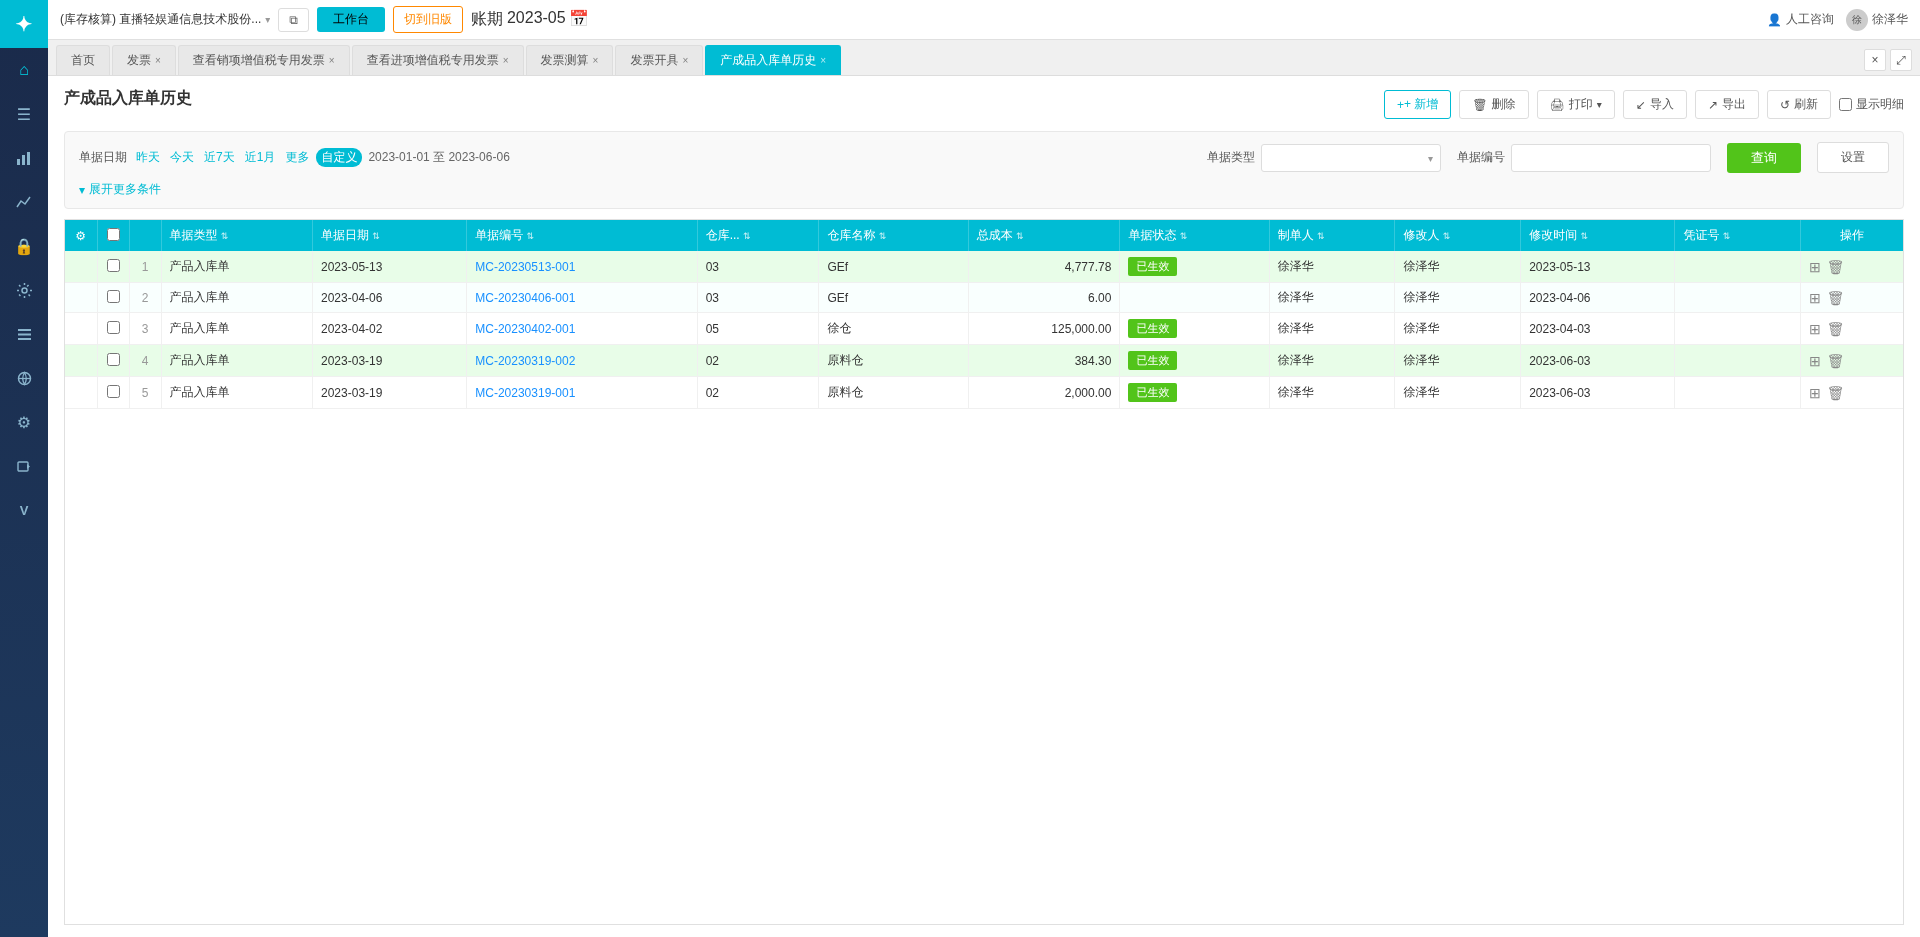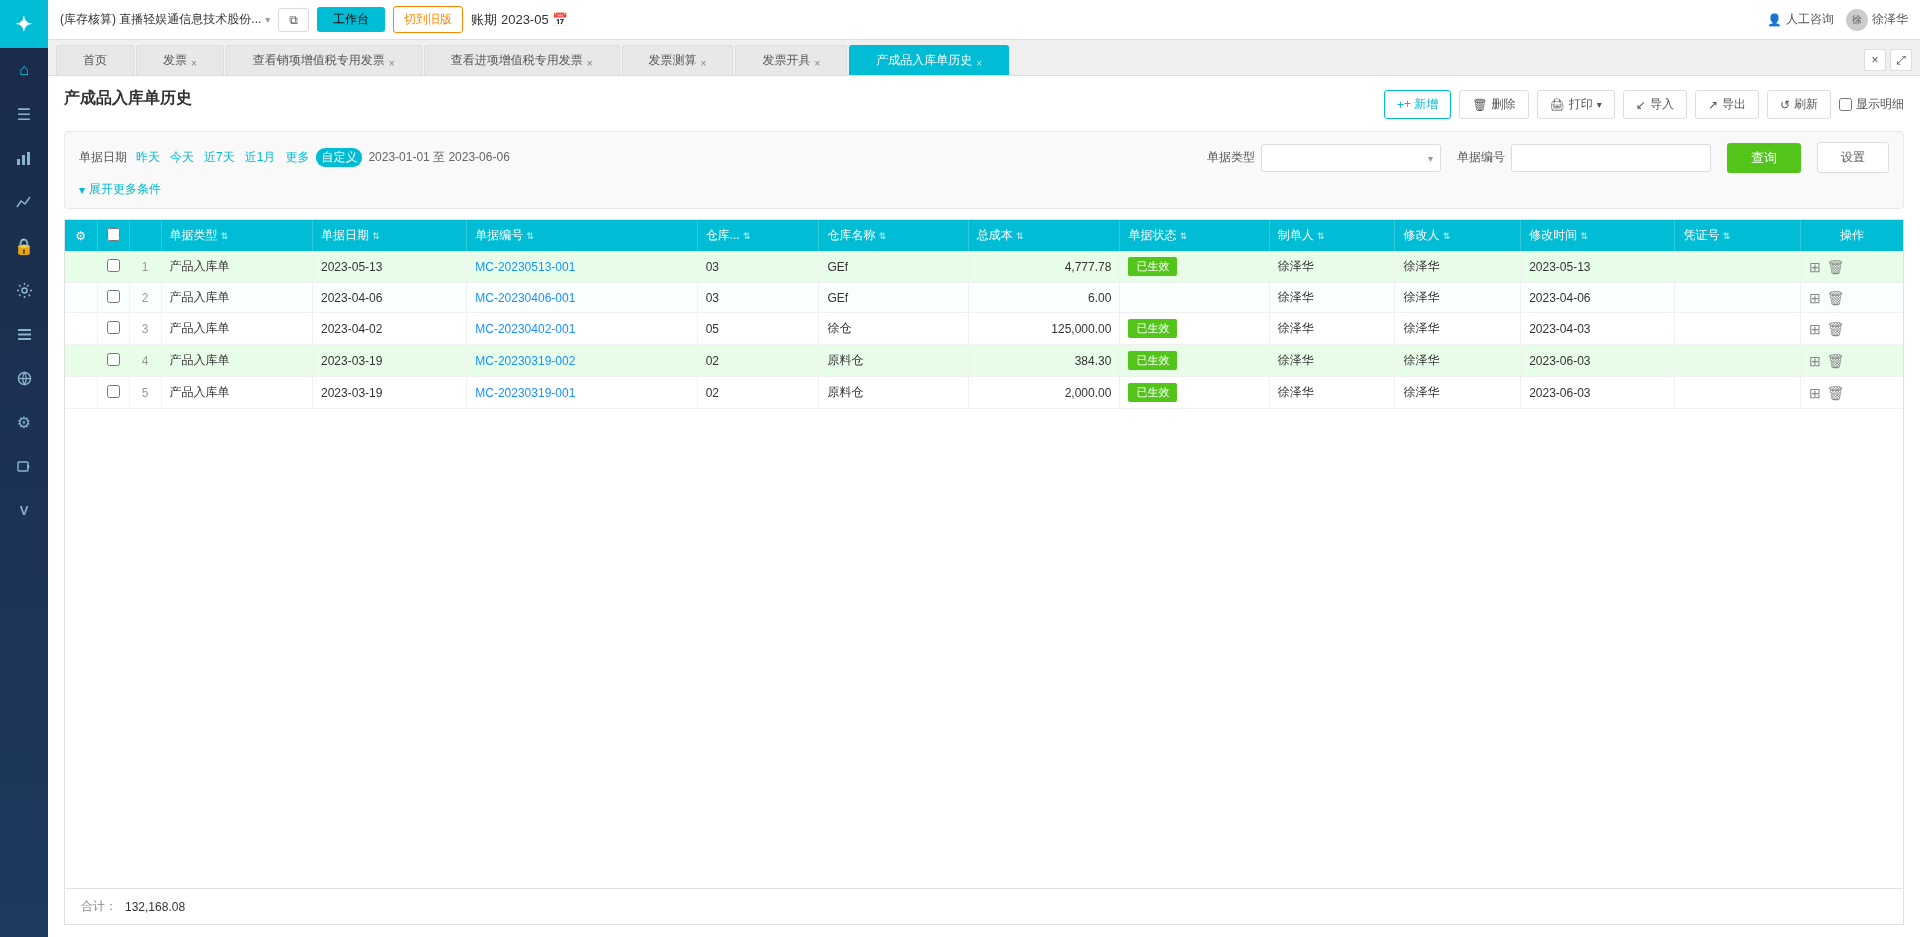--- a/index.html
+++ b/index.html
@@ -81,23 +81,22 @@
       padding: 4px 16px;
       border: none;
       border-radius: 3px;
       background: #00bcd4;
       color: #000000;
       cursor: pointer;
       font-size: 12px;
     }
     .topbar-period {
       display: flex;
-      align-items: center;
-      gap: 4px;
-      font-size: 13px;
+      gap: 4px;
+      font-size: 16px;
       color: #333;
     }
     .topbar-right {
       margin-left: auto;
       display: flex;
       align-items: center;
       gap: 12px;
       font-size: 12px;
       color: #555;
     }
@@ -111,31 +110,31 @@
     .tabbar {
       height: 36px;
       background: #f0f0f0;
       display: flex;
       align-items: flex-end;
       padding: 0 8px;
       flex-shrink: 0;
       border-bottom: 1px solid #ddd;
     }
     .tab {
-      padding: 6px 26px;
+      padding: 6px 14px;
       font-size: 12px;
       color: #555;
       cursor: pointer;
       border: 1px solid #ddd;
       border-bottom: none;
       background: #e8e8e8;
       margin-right: 2px;
       border-radius: 3px 3px 0 0;
       display: flex;
-      align-items: flex-end;
+      align-items: center;
       gap: 4px;
       white-space: nowrap;
     }
     .tab.active {
       background: #00bcd4;
       color: white;
       border-color: #00bcd4;
     }
     .tab-close {
       font-size: 10px;
@@ -793,20 +792,16 @@
         <div class="action-icons">
           <span class="action-icon" title="查看">⊞</span>
           <span class="action-icon" title="删除">🗑</span>
         </div>
       </td>
     </tr>
           </tbody>
       </table>
     </div>
 
-    <div class="table-summary">
-      <span class="summary-label">合计：</span>
-      <span class="summary-amount" id="summary-amount-cell">132,168.08</span>
-    </div>
 
 
   </div>
 </div>
 
 </body></html>

